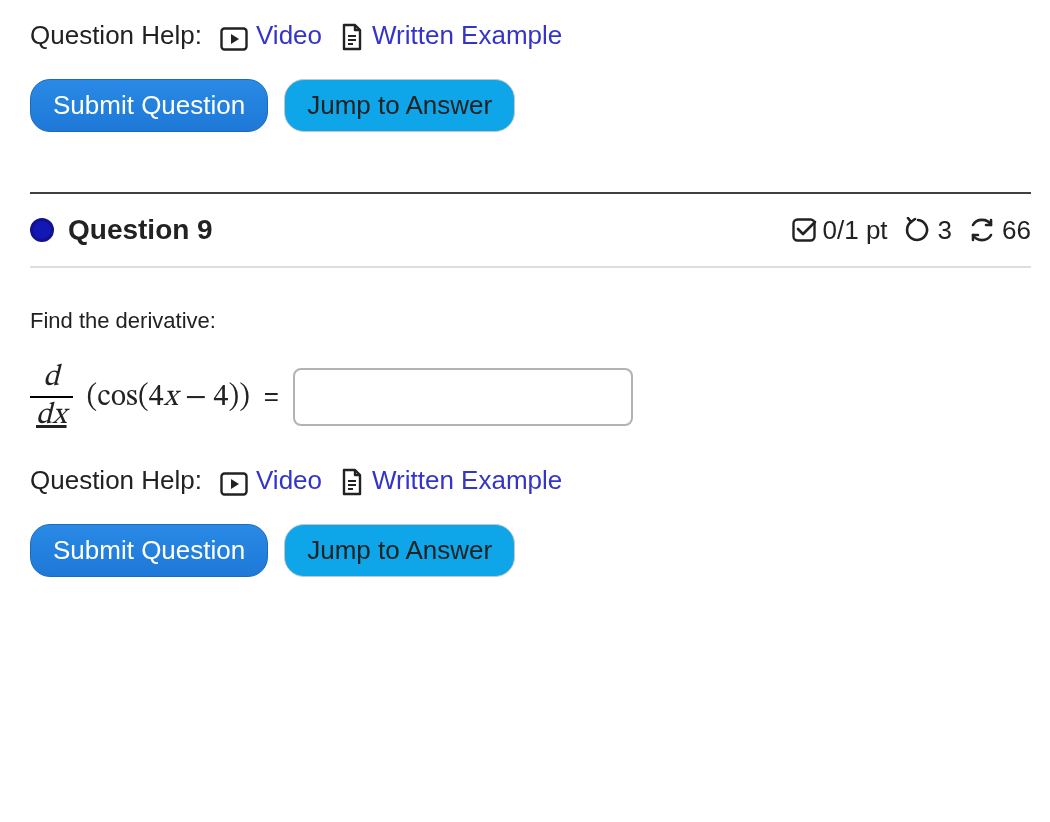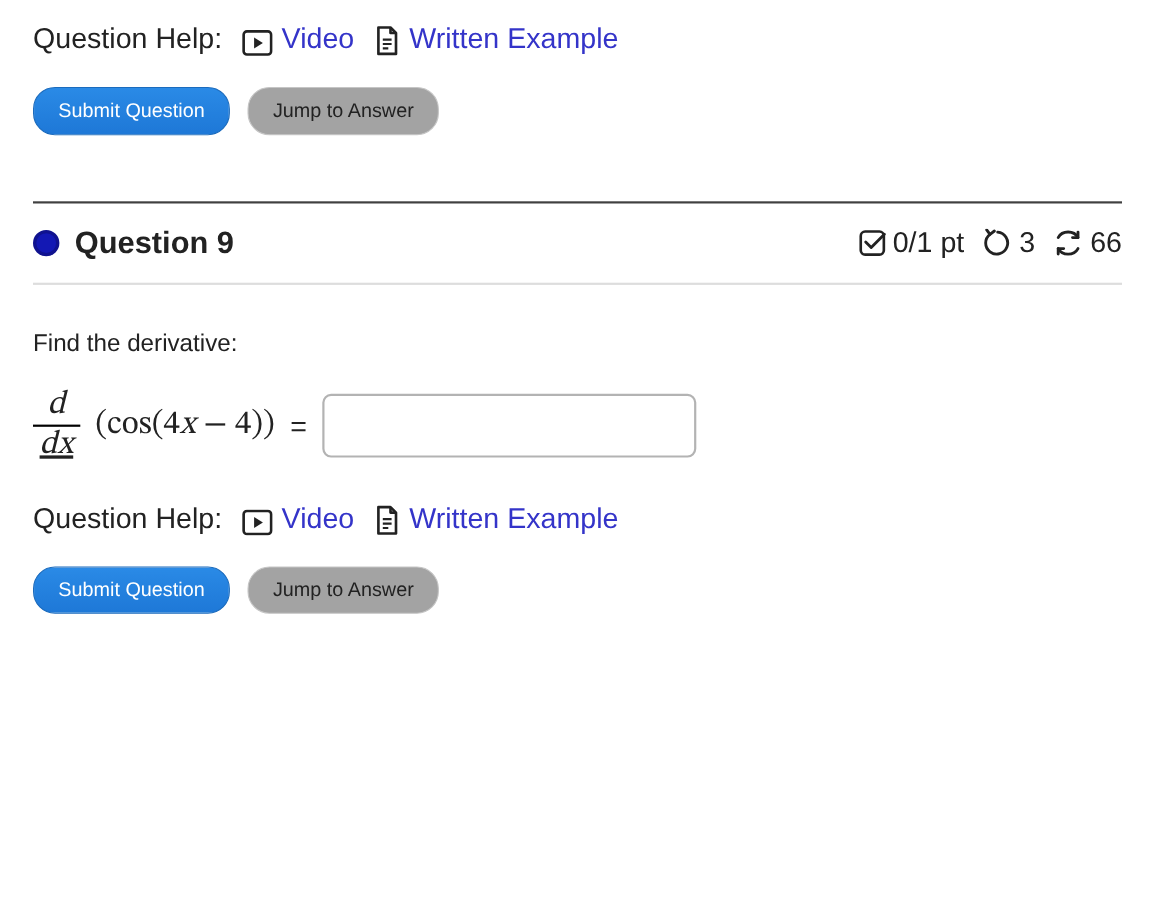--- a/index.html
+++ b/index.html
@@ -5,21 +5,21 @@
   * { box-sizing: border-box; }
   html, body {
     margin: 0; padding: 0;
     font-family: 'Lucida Grande', 'Trebuchet MS', Verdana, Arial, sans-serif;
     font-size: 26px;
     color: #222;
     background: #fff;
     width: 1050px;
   }
   .container {
-    padding: 20px 30px 30px 30px;
+    padding: 20px 19px 30px 30px;
   }
   .help-row {
     display: flex;
     align-items: center;
     gap: 18px;
     margin-bottom: 28px;
   }
   .help-label { color: #222; }
   .help-link {
     color: #3434c9;
@@ -28,33 +28,33 @@
     gap: 8px;
     cursor: pointer;
   }
   .help-link svg { flex-shrink: 0; }
   .btn-row {
     display: flex;
     gap: 16px;
   }
   .btn {
     font-family: inherit;
-    font-size: 18px;
+    font-size: 26px;
     padding: 10px 22px;
     border-radius: 20px;
     cursor: pointer;
     line-height: 1.2;
   }
   .btn-primary {
     background: linear-gradient(#2a8ae6, #1e78d7);
     color: #fff;
     border: 1px solid #1b6bbd;
   }
   .btn-secondary {
-    background: #a3a3a3;
+    background: #0ea5e9;
     color: #222;
     border: 1px solid #c5c5c5;
   }
   .question-header {
     display: flex;
     align-items: center;
     justify-content: space-between;
     border-top: 2px solid #404040;
     border-bottom: 2px solid #ddd;
     padding: 20px 0 20px 0;

